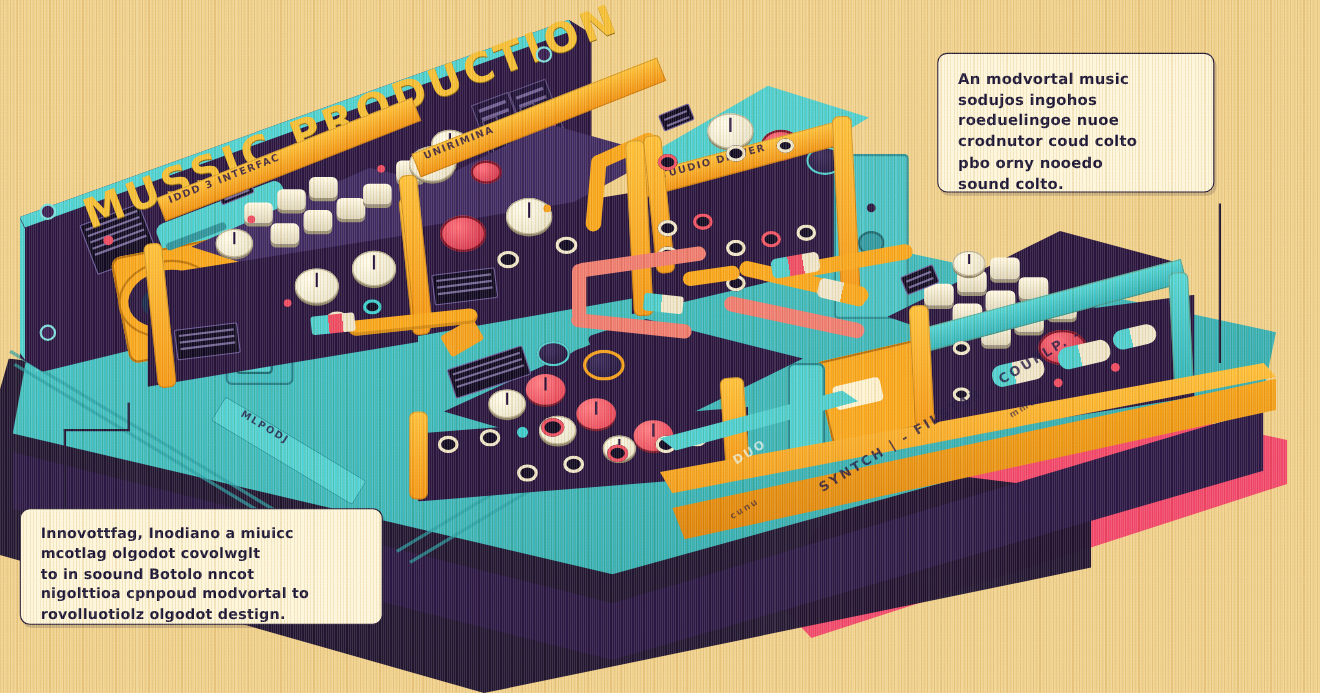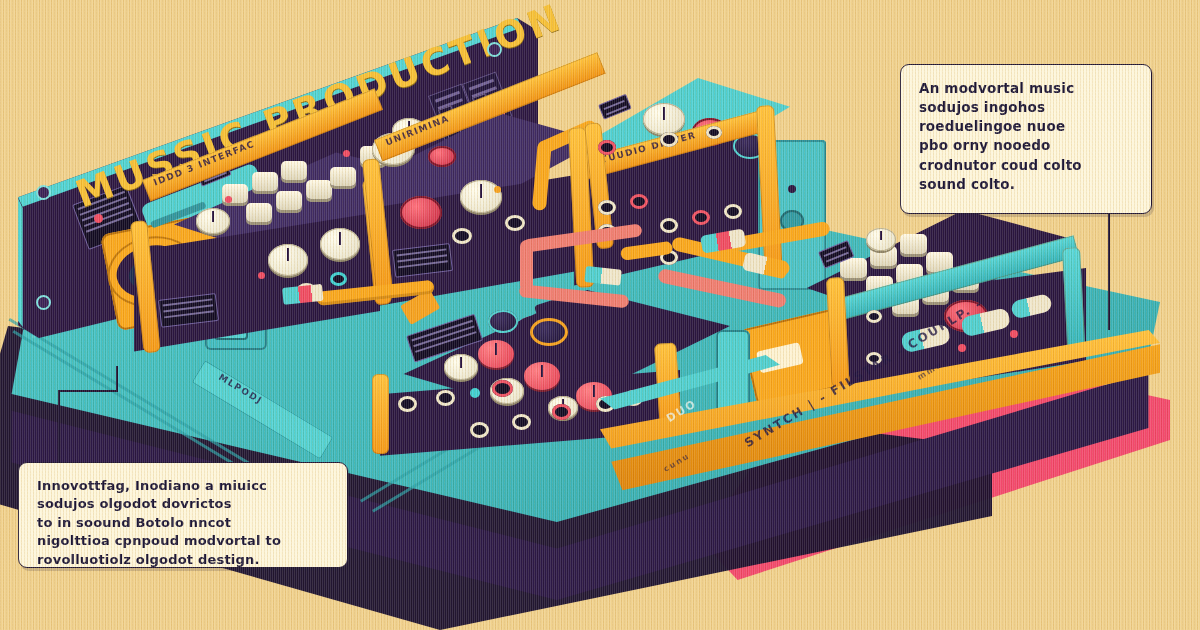--- a/index.html
+++ b/index.html
@@ -472,36 +472,36 @@
   <div class="edge-label" style="left:742px;top:438px;transform:rotate(-31deg);font-size:12px;letter-spacing:2.2px;z-index:35;">SYNTCH  |  -  FILSTAR  -  COUPLP.  -</div>
   <div class="edge-label" style="left:916px;top:374px;transform:rotate(-31deg);font-size:8px;letter-spacing:1.8px;z-index:35;opacity:.6;">mmun</div>
   <div class="edge-label" style="left:662px;top:466px;transform:rotate(-31deg);font-size:8px;letter-spacing:1.8px;z-index:35;opacity:.6;">cunu</div>
 
   <div style="position:absolute;left:600px;top:355px;width:180px;height:70px;background:#4fd0d4;z-index:32;
      clip-path:polygon(0% 62%, 92% 0%, 100% 14%, 8% 78%);"></div>
   <div class="edge-label light" style="left:664px;top:414px;transform:rotate(-31deg);font-size:11px;letter-spacing:2px;z-index:34;">DUO</div>
 
   <div class="leader" style="left:1108px;top:185px;width:2px;height:145px;"></div>
 
-  <div class="callout" style="left:852px;top:64px;width:252px;height:150px;margin-left:48px;">
+  <div class="callout" style="left:852px;top:48px;width:252px;height:127px;">
     <div>An modvortal music</div>
     <div>sodujos ingohos</div>
     <div>roeduelingoe nuoe</div>
+    <div>crodnutor coud colto</div>
     <div>pbo orny nooedo</div>
-    <div>crodnutor coud colto</div>
     <div>sound colto.</div>
   </div>
 
   <div class="leader" style="left:58px;top:390px;width:2px;height:72px;"></div>
   <div class="leader" style="left:58px;top:390px;width:60px;height:2px;"></div>
   <div class="leader" style="left:116px;top:366px;width:2px;height:26px;"></div>
 
   <div class="callout" style="left:18px;top:462px;width:330px;height:106px;font-size:13px;">
     <div>Innovottfag, Inodiano a miuicc</div>
-    <div>sodujos olgodot dovrictos</div>
+    <div>mcotlag olgodot covolwglt</div>
     <div>to in soound Botolo nncot</div>
     <div>nigolttioa cpnpoud modvortal to</div>
     <div>rovolluotiolz olgodot destign.</div>
   </div>
 
   <div class="grain"></div>
   <div class="grain2"></div>
 </div>
 
 </body></html>

